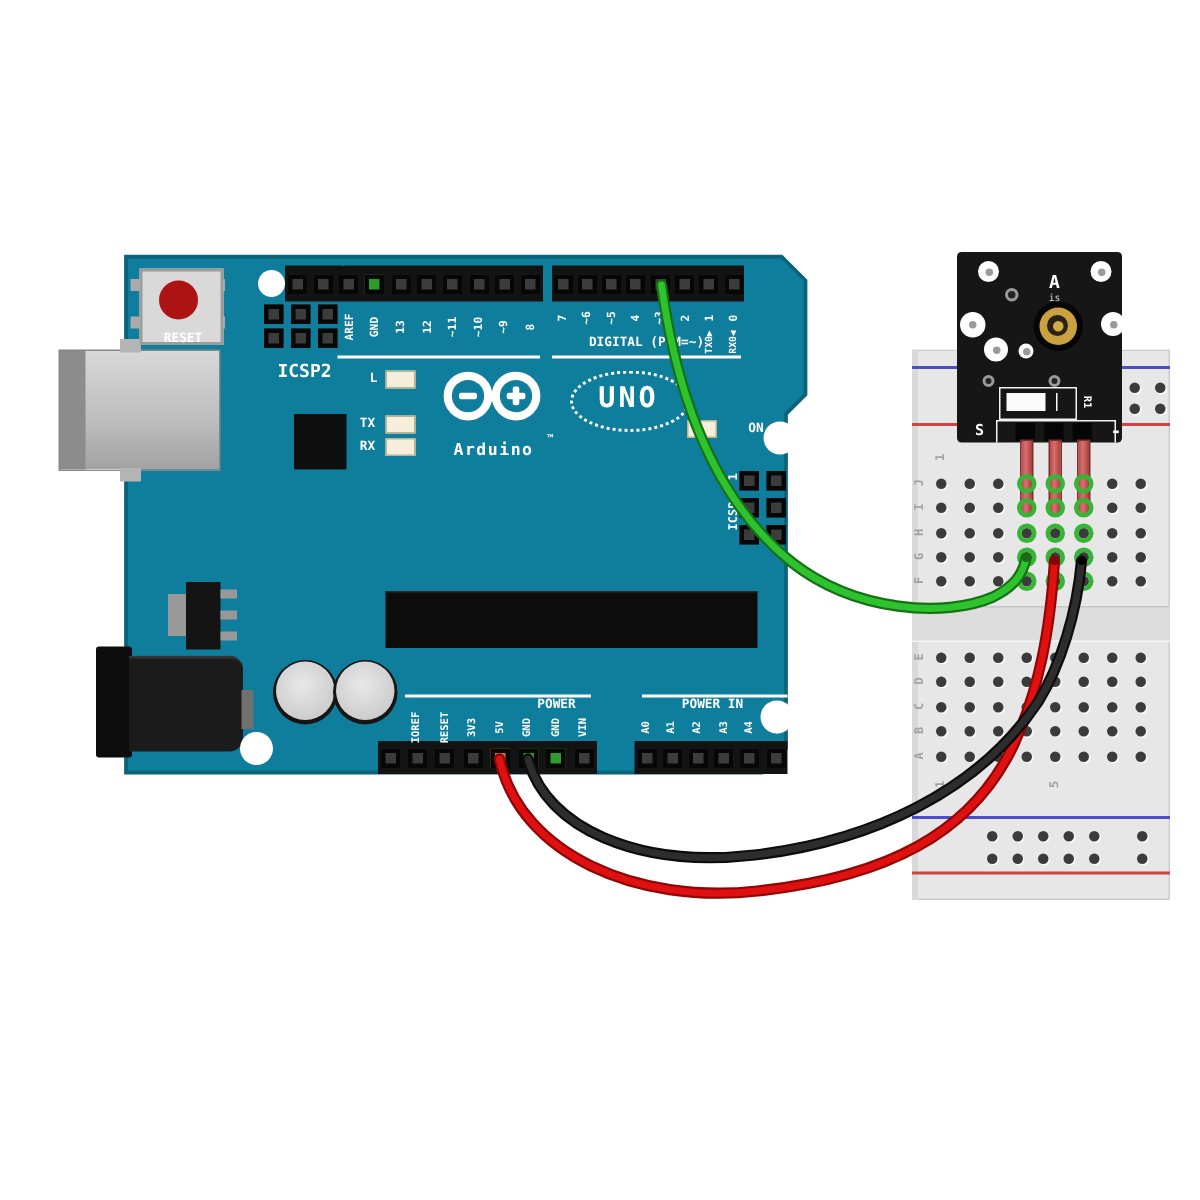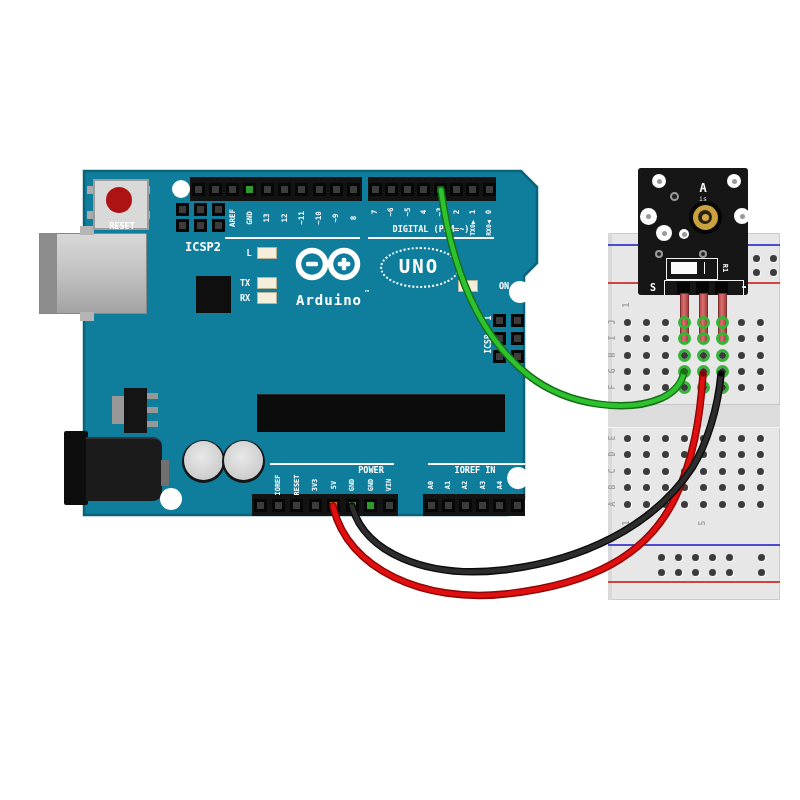--- a/index.html
+++ b/index.html
@@ -51,21 +51,21 @@
   <div class="abs" style="left:368px;top:177px;width:128px;height:24px;background:#131313;"></div>
   <div class="abs" style="left:252px;top:494px;width:146px;height:22px;background:#131313;"></div>
   <div class="abs" style="left:423px;top:494px;width:102px;height:22px;background:#131313;"></div>
 
   <div class="wline" style="left:225px;top:237px;width:135px;"></div>
   <div class="wline" style="left:368px;top:237px;width:126px;"></div>
   <div class="hlab" style="left:431px;top:229px;font-size:8.5px;color:#fff;">DIGITAL (PWM=~)</div>
   <div class="wline" style="left:270px;top:463px;width:124px;"></div>
   <div class="hlab" style="left:371px;top:470px;font-size:8.5px;color:#fff;">POWER</div>
   <div class="wline" style="left:428px;top:463px;width:97px;"></div>
-  <div class="hlab" style="left:475px;top:470px;font-size:8.5px;color:#fff;">IOREF IN</div>
+  <div class="hlab" style="left:475px;top:470px;font-size:8.5px;color:#fff;">POWER IN</div>
 
   <div class="led" style="left:257px;top:247px;"></div>
   <div class="hlab" style="left:249px;top:253px;font-size:8.5px;color:#fff;">L</div>
   <div class="led" style="left:257px;top:277px;"></div>
   <div class="hlab" style="left:245px;top:283px;font-size:8.5px;color:#fff;">TX</div>
   <div class="led" style="left:257px;top:292px;"></div>
   <div class="hlab" style="left:245px;top:298px;font-size:8.5px;color:#fff;">RX</div>
   <div class="led" style="left:458px;top:280px;"></div>
   <div class="hlab" style="left:487px;top:286px;font-size:8.5px;color:#fff;margin-left:17px;">ON</div>
 
@@ -81,21 +81,21 @@
   <div class="abs" style="left:147px;top:407px;width:11px;height:6px;background:#989898;"></div>
   <div class="abs" style="left:147px;top:421px;width:11px;height:6px;background:#989898;"></div>
 
   <svg width="92" height="52" style="left:285px;top:239px;">
     <circle cx="27" cy="25" r="13.5" fill="none" stroke="#fff" stroke-width="5.5"></circle>
     <circle cx="59" cy="25" r="13.5" fill="none" stroke="#fff" stroke-width="5.5"></circle>
     <rect x="21" y="22.8" width="12" height="4.4" rx="1.5" fill="#fff"></rect>
     <rect x="52.8" y="22.8" width="12.5" height="4.4" rx="1.5" fill="#fff"></rect>
     <rect x="56.8" y="18.7" width="4.4" height="12.5" rx="1.5" fill="#fff"></rect>
   </svg>
-  <div class="hlab" style="left:329px;top:300px;font-size:14px;color:#fff;letter-spacing:1px;">Arduino</div>
+  <div class="hlab" style="left:329px;top:300px;font-size:11px;color:#fff;letter-spacing:1px;">Arduino</div>
   <div class="hlab" style="left:367px;top:293px;font-size:7px;color:#fff;">™</div>
   <div class="abs" style="left:380px;top:247px;width:76px;height:37px;border:2px dotted #fff;border-radius:50%;"></div>
   <div class="hlab" style="left:419px;top:266px;font-size:19px;color:#fff;letter-spacing:2px;">UNO</div>
 
   <div class="hlab" style="left:203px;top:247px;font-size:12px;color:#fff;">ICSP2</div>
   <div class="vlab" style="left:489px;top:318px;font-size:8px;color:#fff;">1</div>
   <div class="vlab" style="left:489px;top:344px;font-size:8px;color:#fff;">ICSP</div>
 
   <div class="abs" style="left:608px;top:233px;width:172px;height:367px;background:#e7e7e7;box-shadow:0 0 0 1px #cccccc inset;"></div>
   <div class="abs" style="left:608px;top:233px;width:4px;height:367px;background:#d9d9d9;"></div>

